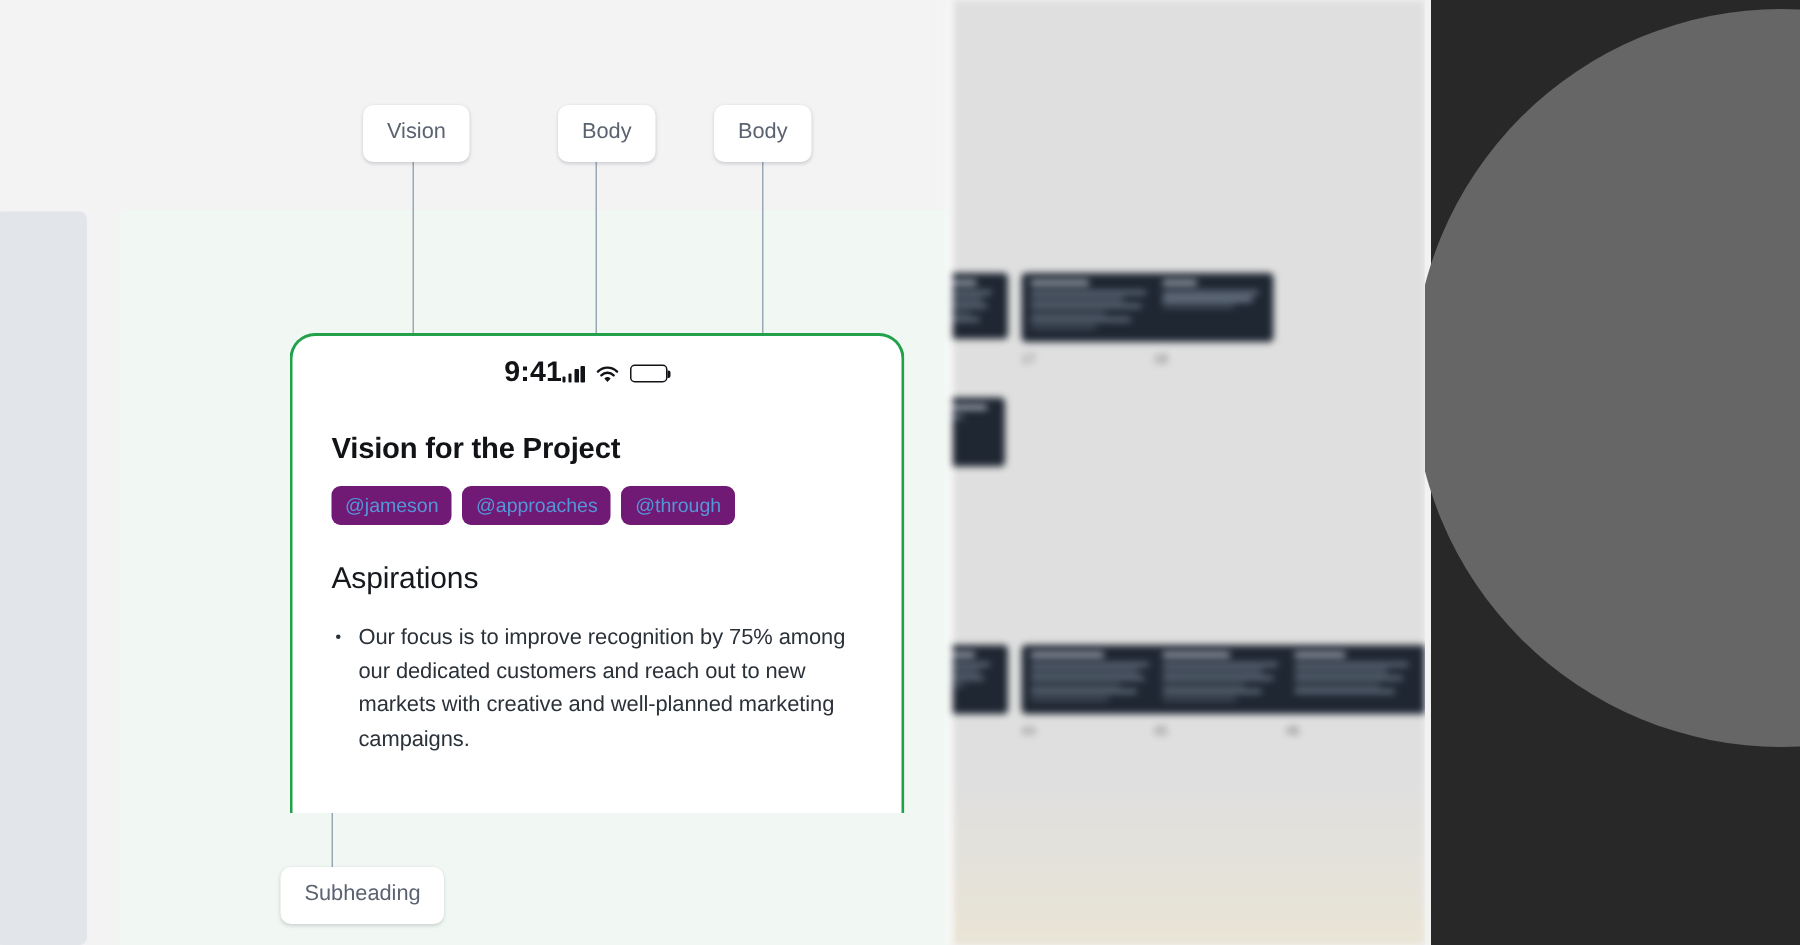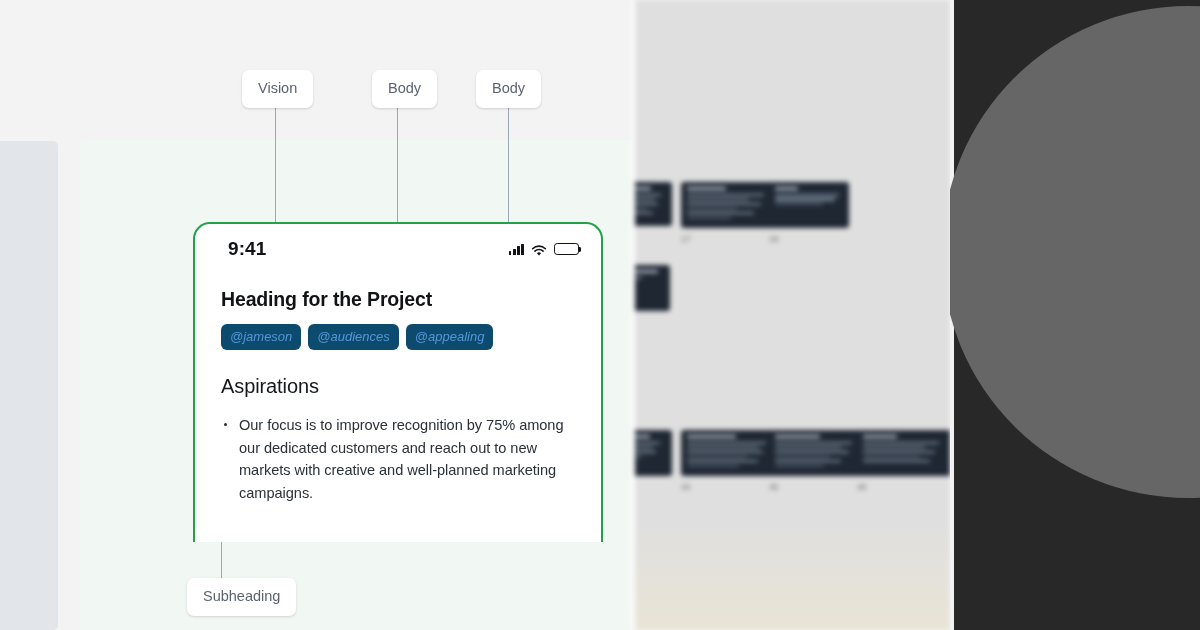--- a/index.html
+++ b/index.html
@@ -97,22 +97,22 @@
     background: #ffffff;
     border: 2.5px solid #22a04a;
     border-radius: 17px 17px 0 0;
     border-bottom: none;
     overflow: hidden;
   }
 
   .status-bar {
     display: flex;
     align-items: center;
-    justify-content: space-between;
-    padding: 14px 22px 0 33px;
+    justify-content: center;
+    padding: 14px 22px 0 7px;
   }
   .status-time {
     font-size: 19px;
     font-weight: bold;
     color: #111316;
     letter-spacing: .1px;
   }
   .status-icons {
     display: flex;
     align-items: center;
@@ -158,28 +158,27 @@
   .doc-title {
     font-size: 19.5px;
     font-weight: bold;
     color: #111316;
     letter-spacing: -.15px;
     margin-bottom: 13px;
   }
 
   .mentions { display: flex; gap: 7px; margin-bottom: 25px; }
   .mention {
-    background: #0c4a6e;
+    background: #701a75;
     color: #5596d8;
     font-size: 13px;
     line-height: 1;
     padding: 6px 9px 7px;
     border-radius: 6px;
     white-space: nowrap;
-    font-style: italic;
   }
 
   .doc-subheading {
     font-size: 20px;
     color: #15181c;
     margin-bottom: 16px;
     letter-spacing: -.1px;
   }
 
   .bullet-list { list-style: none; }
@@ -317,26 +316,26 @@
               <path d="M1.6 3.7a9.2 9.2 0 0 1 12.8 0" stroke="#111316" stroke-width="1.6" fill="none" stroke-linecap="round"></path>
             </svg>
           </span>
           <span class="battery-icon">
             <span class="battery-fill"></span>
           </span>
         </div>
       </div>
 
       <div class="phone-body">
-        <div class="doc-title">Heading for the Project</div>
+        <div class="doc-title">Vision for the Project</div>
 
         <div class="mentions">
           <span class="mention">@jameson</span>
-          <span class="mention">@audiences</span>
-          <span class="mention">@appealing</span>
+          <span class="mention">@approaches</span>
+          <span class="mention">@through</span>
         </div>
 
         <div class="doc-subheading">Aspirations</div>
 
         <ul class="bullet-list">
           <li>Our focus is to improve recognition by 75% among our dedicated customers and reach out to new markets with creative and well-planned marketing campaigns.</li>
 
         </ul>
       </div>
     </div>

